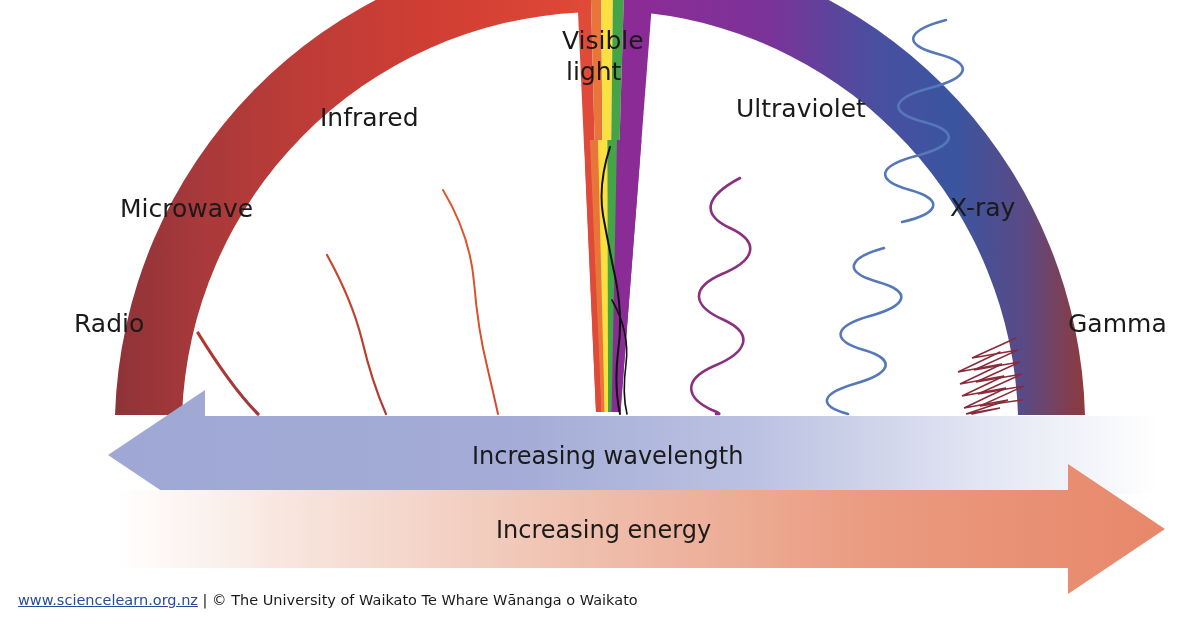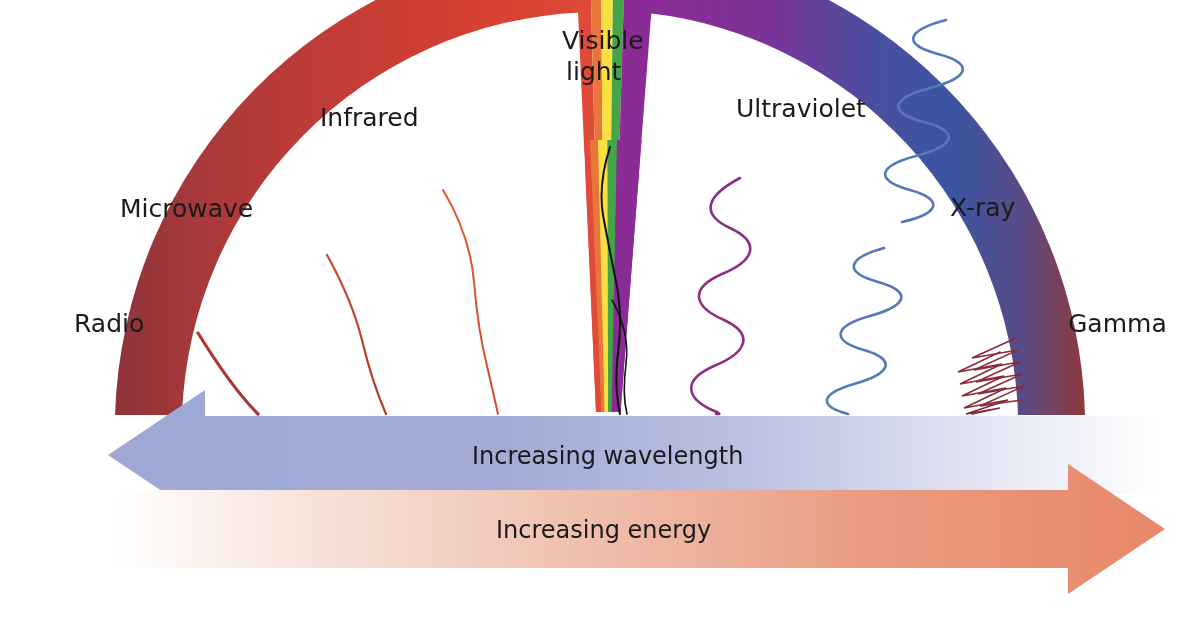--- a/index.html
+++ b/index.html
@@ -216,14 +216,19 @@
       <text class="band-label" x="320" y="126">Infrared</text>
       <text class="band-label" x="562" y="49">Visible</text>
       <text class="band-label" x="566" y="80">light</text>
       <text class="band-label" x="736" y="117">Ultraviolet</text>
       <text class="band-label" x="950" y="216">X-ray</text>
       <text class="band-label" x="1068" y="332">Gamma</text>
     </g>
 
   </svg>
 
+  <div class="footer-bar">
+    <span class="footer-link">www.sciencelearn.org.nz</span>
+    <span class="footer-sep">|</span>
+    <span class="footer-credit">© The University of Waikato Te Whare Wānanga o Waikato</span>
+  </div>
 
 </div>
 
 </body></html>

